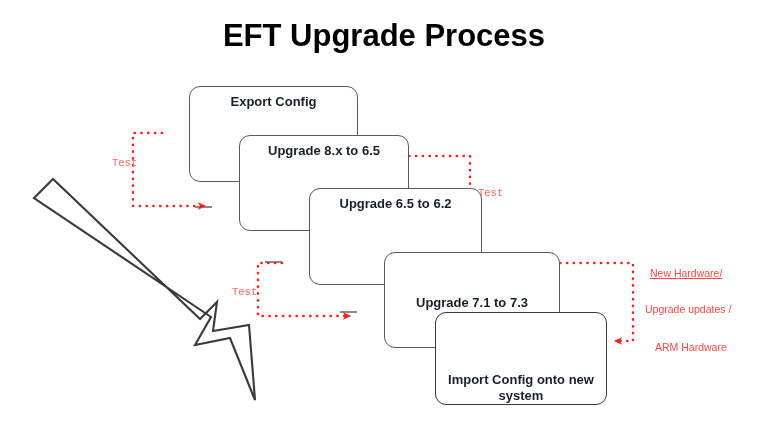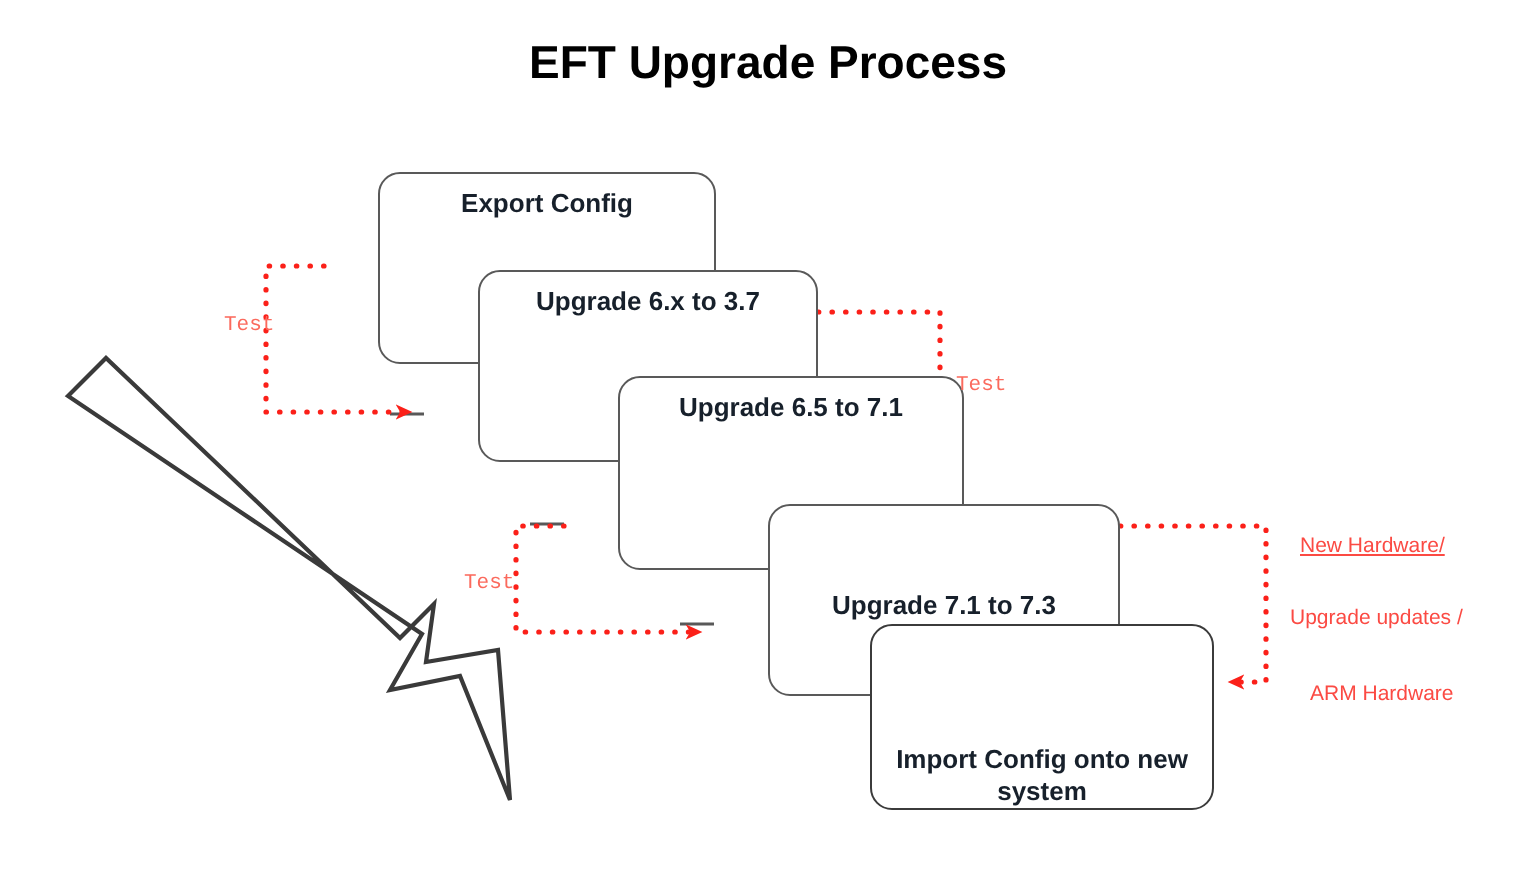--- a/index.html
+++ b/index.html
@@ -22,21 +22,21 @@
     height: 440px;
   }
   .diagram-title {
     position: absolute;
     left: 0;
     top: 18px;
     width: 768px;
     text-align: center;
     font-family: "Liberation Sans", sans-serif;
     font-weight: bold;
-    font-size: 23px;
+    font-size: 31px;
     color: #000000;
     letter-spacing: 0px;
   }
   .node {
     position: absolute;
     box-sizing: border-box;
     background: #ffffff;
     border: 1.4px solid #595959;
     border-radius: 11px;
     font-family: "Liberation Sans", sans-serif;
@@ -123,25 +123,25 @@
   <polygon points="34,198 53,179 200,319 217,302 213,331 249,325 255,400 230,338 195,345 211,317" fill="#ffffff" stroke="#3a3a3a" stroke-width="2.1" stroke-linejoin="miter"></polygon>
 </svg>
 
 <div class="diagram-title">EFT Upgrade Process</div>
 
 <div class="node top-text" style="left:162px; top:86px; width:169px; height:96px;">
   <span class="node-label">Export Config</span>
 </div>
 
 <div class="node top-text" style="left:212px; top:135px; width:170px; height:96px;">
-  <span class="node-label">Upgrade 6.x to 3.7</span>
+  <span class="node-label">Upgrade 8.x to 6.5</span>
 </div>
 
 <div class="node top-text" style="left:282px; top:188px; width:173px; height:97px;">
-  <span class="node-label">Upgrade 6.5 to 7.1</span>
+  <span class="node-label">Upgrade 6.5 to 6.2</span>
 </div>
 
 <div class="node top-text" style="left:357px; top:252px; width:176px; height:96px;align-items:center;">
   <span class="node-label">Upgrade 7.1 to 7.3</span>
 </div>
 
 <div class="node mid-text emphasis" style="left:435px; top:312px; width:172px; height:93px;align-items:flex-end;">
   <span class="node-label">Import Config onto new system</span>
 </div>
 

